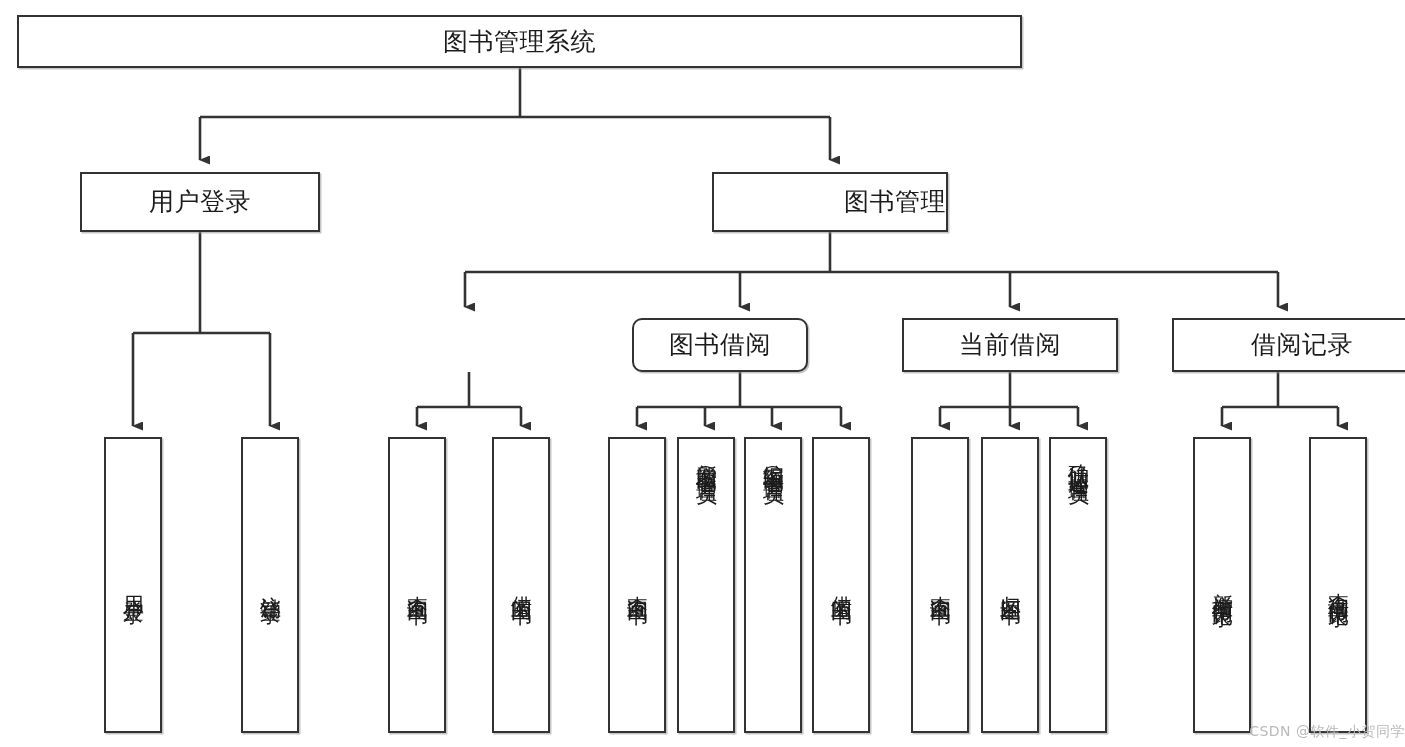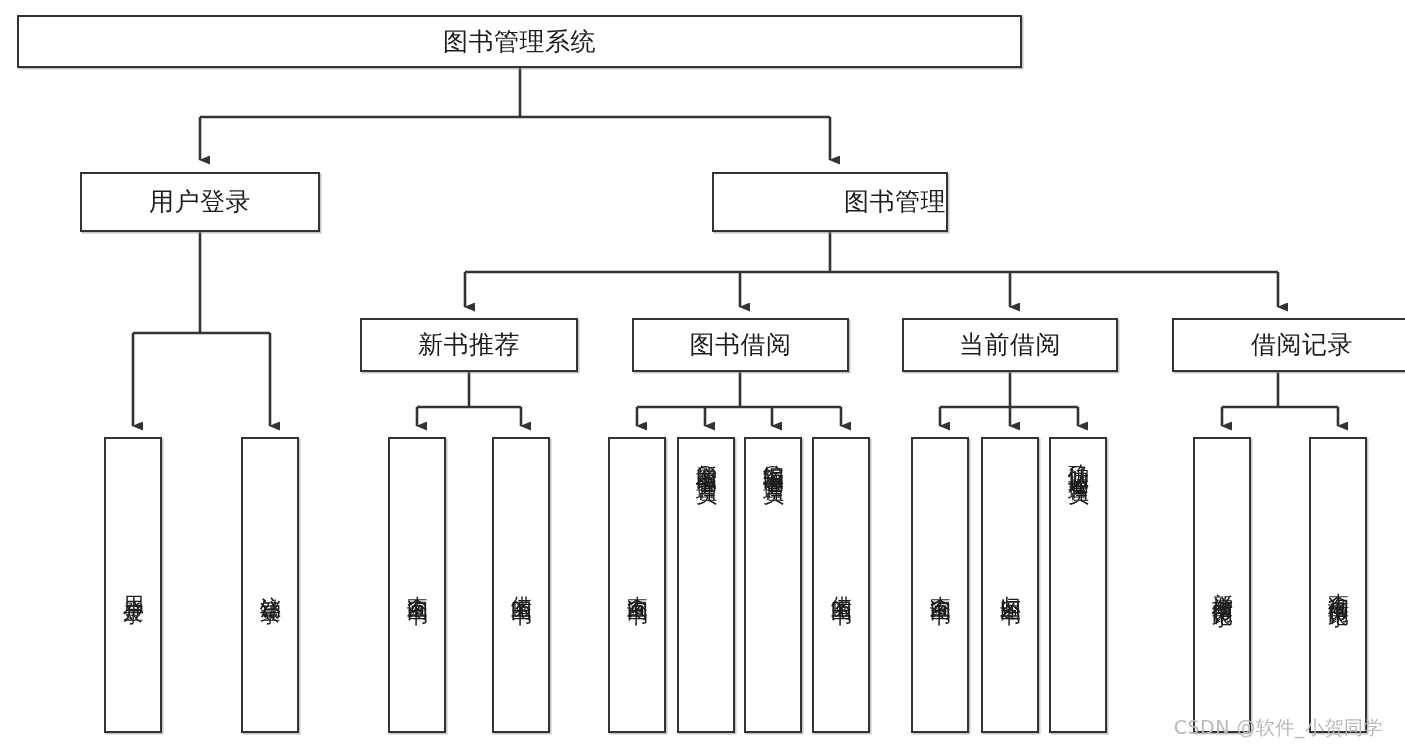--- a/index.html
+++ b/index.html
@@ -54,24 +54,24 @@
     white-space: nowrap;
     letter-spacing: 3px;
     font-size: 21px;
   }
   .node.vertical.centered {
     align-items: center;
     padding-top: 0;
   }
   #watermark {
     position: absolute;
-    right: 22px;
+    right: 0;
     bottom: 6px;
     color: #b9b9b9;
-    font-size: 19px;
+    font-size: 14px;
     letter-spacing: 0.5px;
     white-space: nowrap;
     user-select: none;
   }
 </style>
 </head>
 <body>
 
 <div id="canvas">
 
@@ -130,24 +130,21 @@
     <span class="label">图书管理系统</span>
   </div>
 
   <div class="node" style="left:80px; top:172px; width:240px; height:60px;">
     <span class="label">用户登录</span>
   </div>
   <div class="node" style="left:712px; top:172px; width:236px; height:60px;justify-content:flex-end;">
     <span class="label">图书管理</span>
   </div>
 
-  <div class="node" style="left:360px; top:318px; width:218px; height:54px;">
-    <span class="label">新书推荐</span>
-  </div>
-  <div class="node" style="left:632px; top:318px; width:217px; height:54px;">
+  <div class="node" style="left:632px; top:318px; width:176px; height:54px;border-radius:10px;">
     <span class="label">图书借阅</span>
   </div>
   <div class="node" style="left:902px; top:318px; width:216px; height:54px;">
     <span class="label">当前借阅</span>
   </div>
   <div class="node" style="left:1172px; top:318px; width:260px; height:54px;">
     <span class="label">借阅记录</span>
   </div>
 
   <div class="node vertical centered" style="left:104px; top:437px; width:58px; height:296px;">

